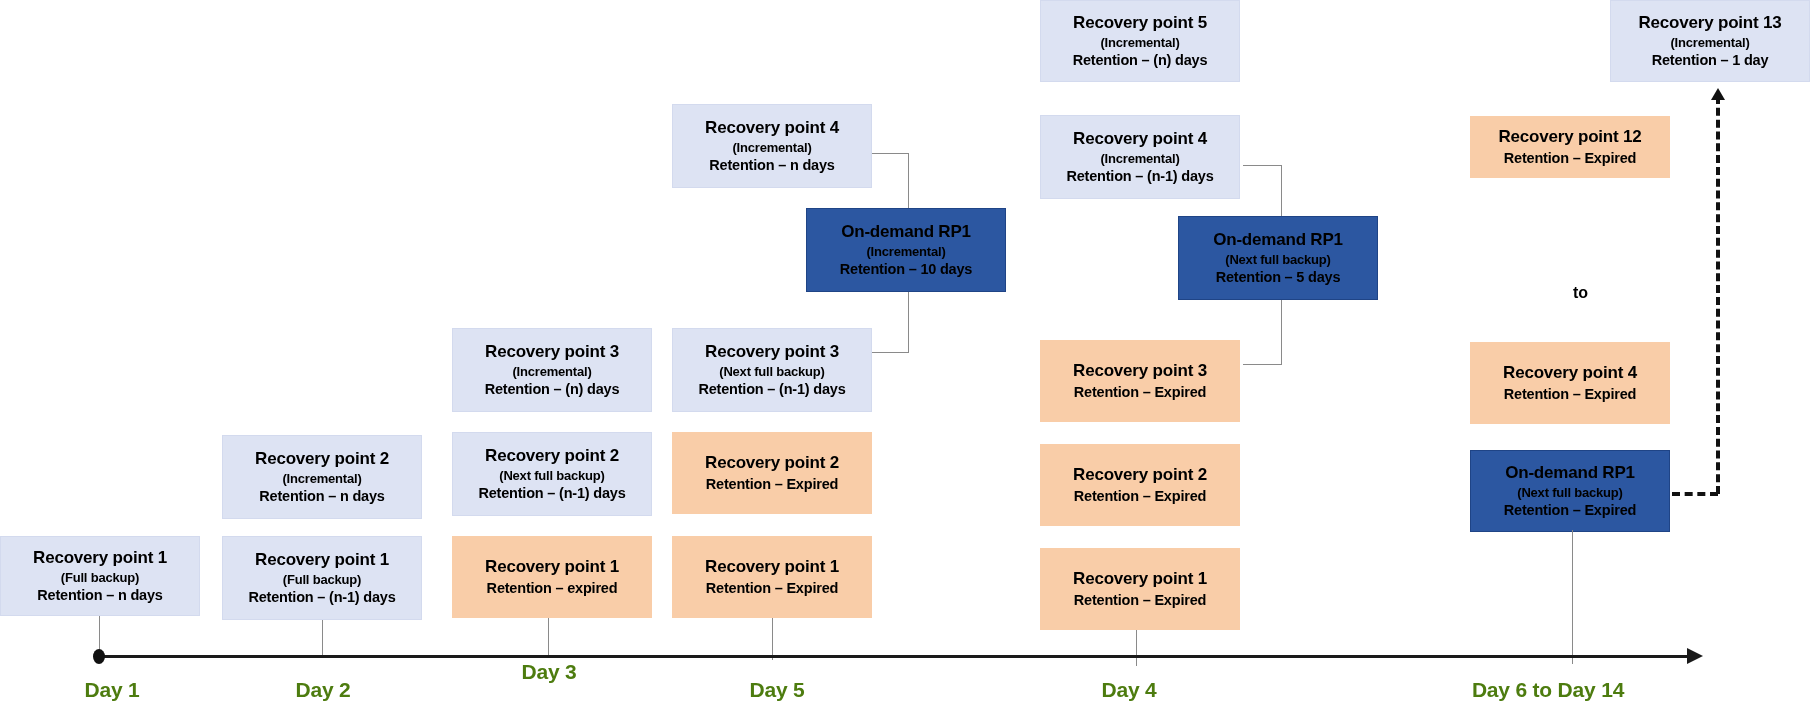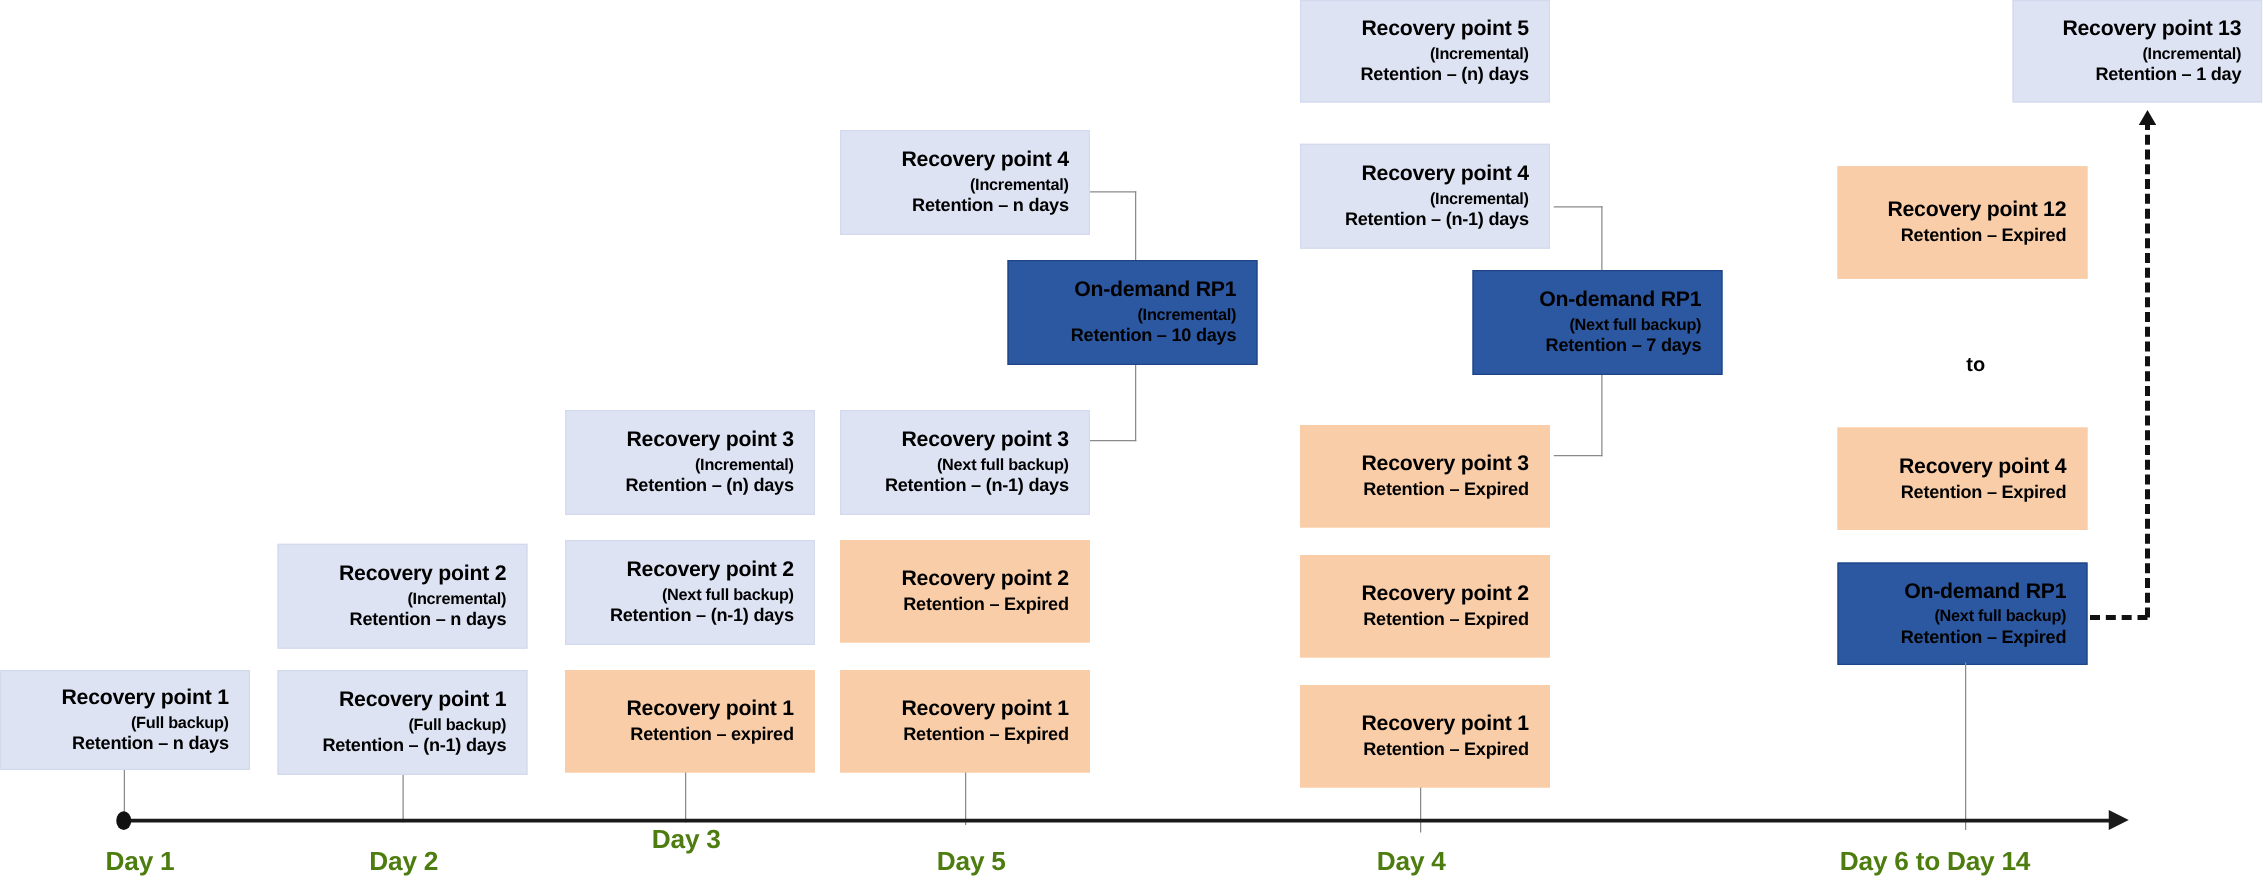--- a/index.html
+++ b/index.html
@@ -14,21 +14,21 @@
     background:#ffffff;
     overflow:hidden;
   }
 
   
   .rp{
     position:absolute;
     box-sizing:border-box;
     display:flex;
     flex-direction:column;
-    align-items:flex-end;
+    align-items:center;
     justify-content:center;
     text-align:center;
     color:#000000;
     line-height:1.32;
     padding:2px 16px;
   }
   .rp .ttl{
     font-weight:bold;
     font-size:17px;
     letter-spacing:-0.2px;
@@ -192,21 +192,21 @@
     <div class="ret">Retention – (n) days</div>
   </div>
   <div class="rp blue" style="left:1040px; top:115px; width:200px; height:84px;">
     <div class="ttl">Recovery point 4</div>
     <div class="sub">(Incremental)</div>
     <div class="ret">Retention – (n-1) days</div>
   </div>
   <div class="rp navy" style="left:1178px; top:216px; width:200px; height:84px;">
     <div class="ttl">On-demand RP1</div>
     <div class="sub">(Next full backup)</div>
-    <div class="ret">Retention – 7 days</div>
+    <div class="ret">Retention – 5 days</div>
   </div>
   <div class="rp orange" style="left:1040px; top:340px; width:200px; height:82px;">
     <div class="ttl">Recovery point 3</div>
     <div class="ret">Retention – Expired</div>
   </div>
   <div class="rp orange" style="left:1040px; top:444px; width:200px; height:82px;">
     <div class="ttl">Recovery point 2</div>
     <div class="ret">Retention – Expired</div>
   </div>
   <div class="rp orange" style="left:1040px; top:548px; width:200px; height:82px;">
@@ -216,21 +216,21 @@
 
   <div class="dash-h" style="left:1672px; top:492px; width:46px;"></div>
   <div class="dash-v" style="left:1716px; top:96px; height:398px;"></div>
   <div class="dash-arrow-up" style="left:1711px; top:88px;"></div>
 
   <div class="rp blue" style="left:1610px; top:0px; width:200px; height:82px;">
     <div class="ttl">Recovery point 13</div>
     <div class="sub">(Incremental)</div>
     <div class="ret">Retention – 1 day</div>
   </div>
-  <div class="rp orange" style="left:1470px; top:133px; width:200px; height:90px;">
+  <div class="rp orange" style="left:1470px; top:116px; width:200px; height:62px;">
     <div class="ttl">Recovery point 12</div>
     <div class="ret">Retention – Expired</div>
   </div>
 
   <div class="plain" style="left:1557px; top:284px;">to</div>
 
   <div class="rp orange" style="left:1470px; top:342px; width:200px; height:82px;">
     <div class="ttl">Recovery point 4</div>
     <div class="ret">Retention – Expired</div>
   </div>

